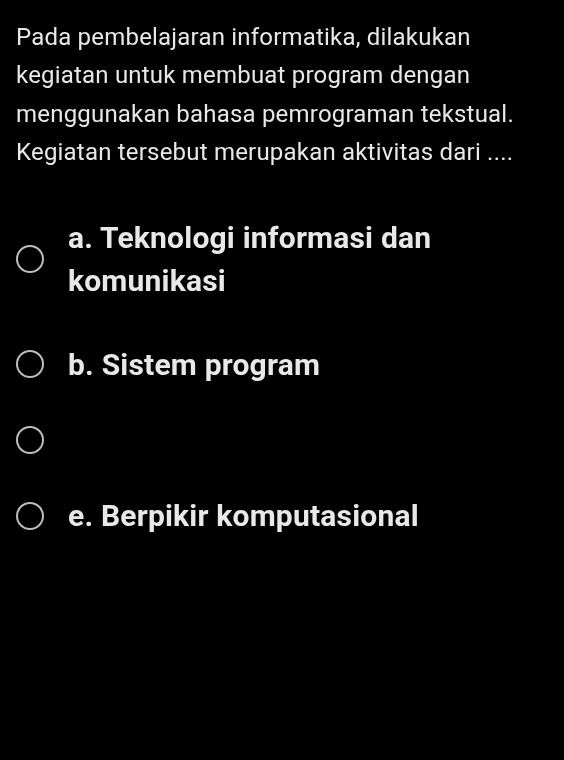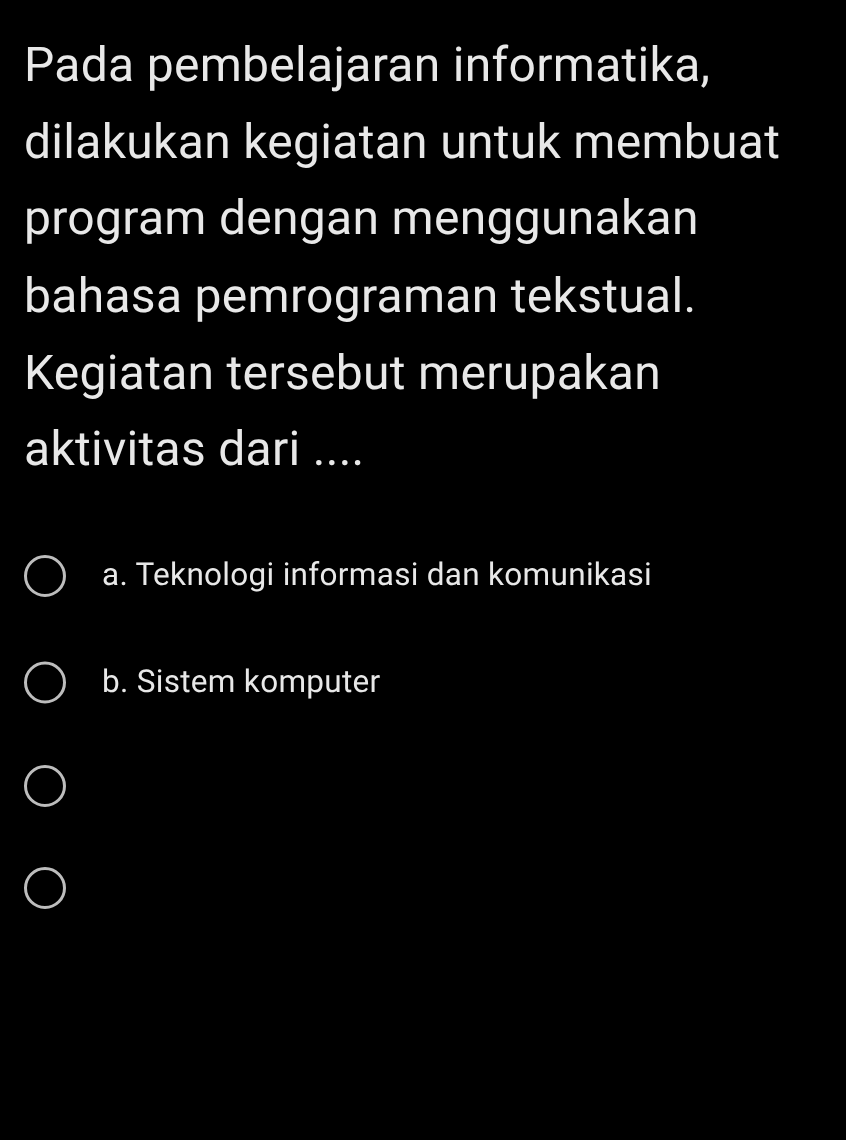--- a/index.html
+++ b/index.html
@@ -10,21 +10,21 @@
     body {
       background-color: #000000;
       color: #e8e8e8;
       font-family: -apple-system, BlinkMacSystemFont, 'Segoe UI', Roboto, sans-serif;
       width: 564px;
       height: 760px;
       padding: 18px 16px;
       overflow: hidden;
     }
     .question-text {
-      font-size: 32px;
+      font-size: 24px;
       line-height: 1.6;
       font-weight: 400;
       margin-bottom: 44px;
       letter-spacing: 0.2px;
     }
     .options {
       display: flex;
       flex-direction: column;
       gap: 40px;
     }
@@ -36,45 +36,46 @@
     }
     .radio-circle {
       width: 28px;
       height: 28px;
       min-width: 28px;
       border: 2.5px solid #bdbdbd;
       border-radius: 50%;
       flex-shrink: 0;
     }
     .option-label {
-      font-size: 21px;
+      font-size: 30px;
       line-height: 1.45;
-      font-weight: 400;
+      font-weight: 700;
       letter-spacing: 0.2px;
     }
   </style>
 </head>
 <body>
 
 <div class="question-text">Pada pembelajaran informatika, dilakukan kegiatan untuk membuat program dengan menggunakan bahasa pemrograman tekstual. Kegiatan tersebut merupakan aktivitas dari ....</div>
 
 <div class="options">
 
   <div class="option-row">
     <div class="radio-circle"></div>
     <div class="option-label">a. Teknologi informasi dan komunikasi</div>
   </div>
 
   <div class="option-row">
     <div class="radio-circle"></div>
-    <div class="option-label">b. Sistem komputer</div>
+    <div class="option-label">b. Sistem program</div>
   </div>
 
   <div class="option-row">
     <div class="radio-circle"></div>
   </div>
 
 
   <div class="option-row">
     <div class="radio-circle"></div>
+    <div class="option-label">e. Berpikir komputasional</div>
   </div>
 
 </div>
 
 </body></html>

